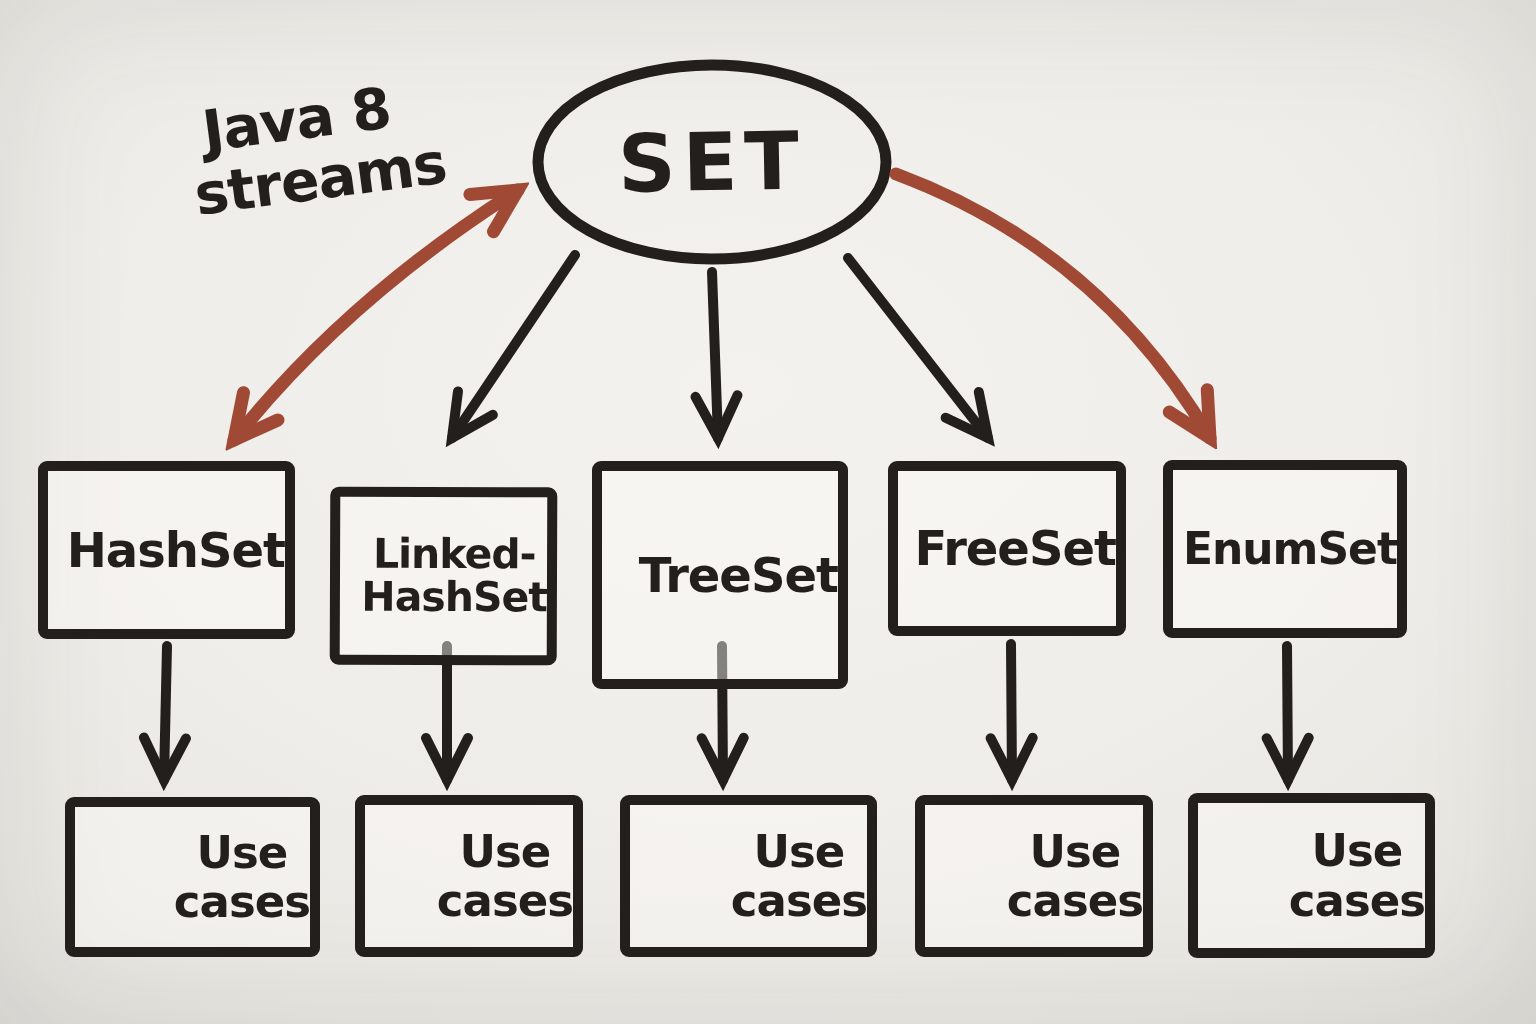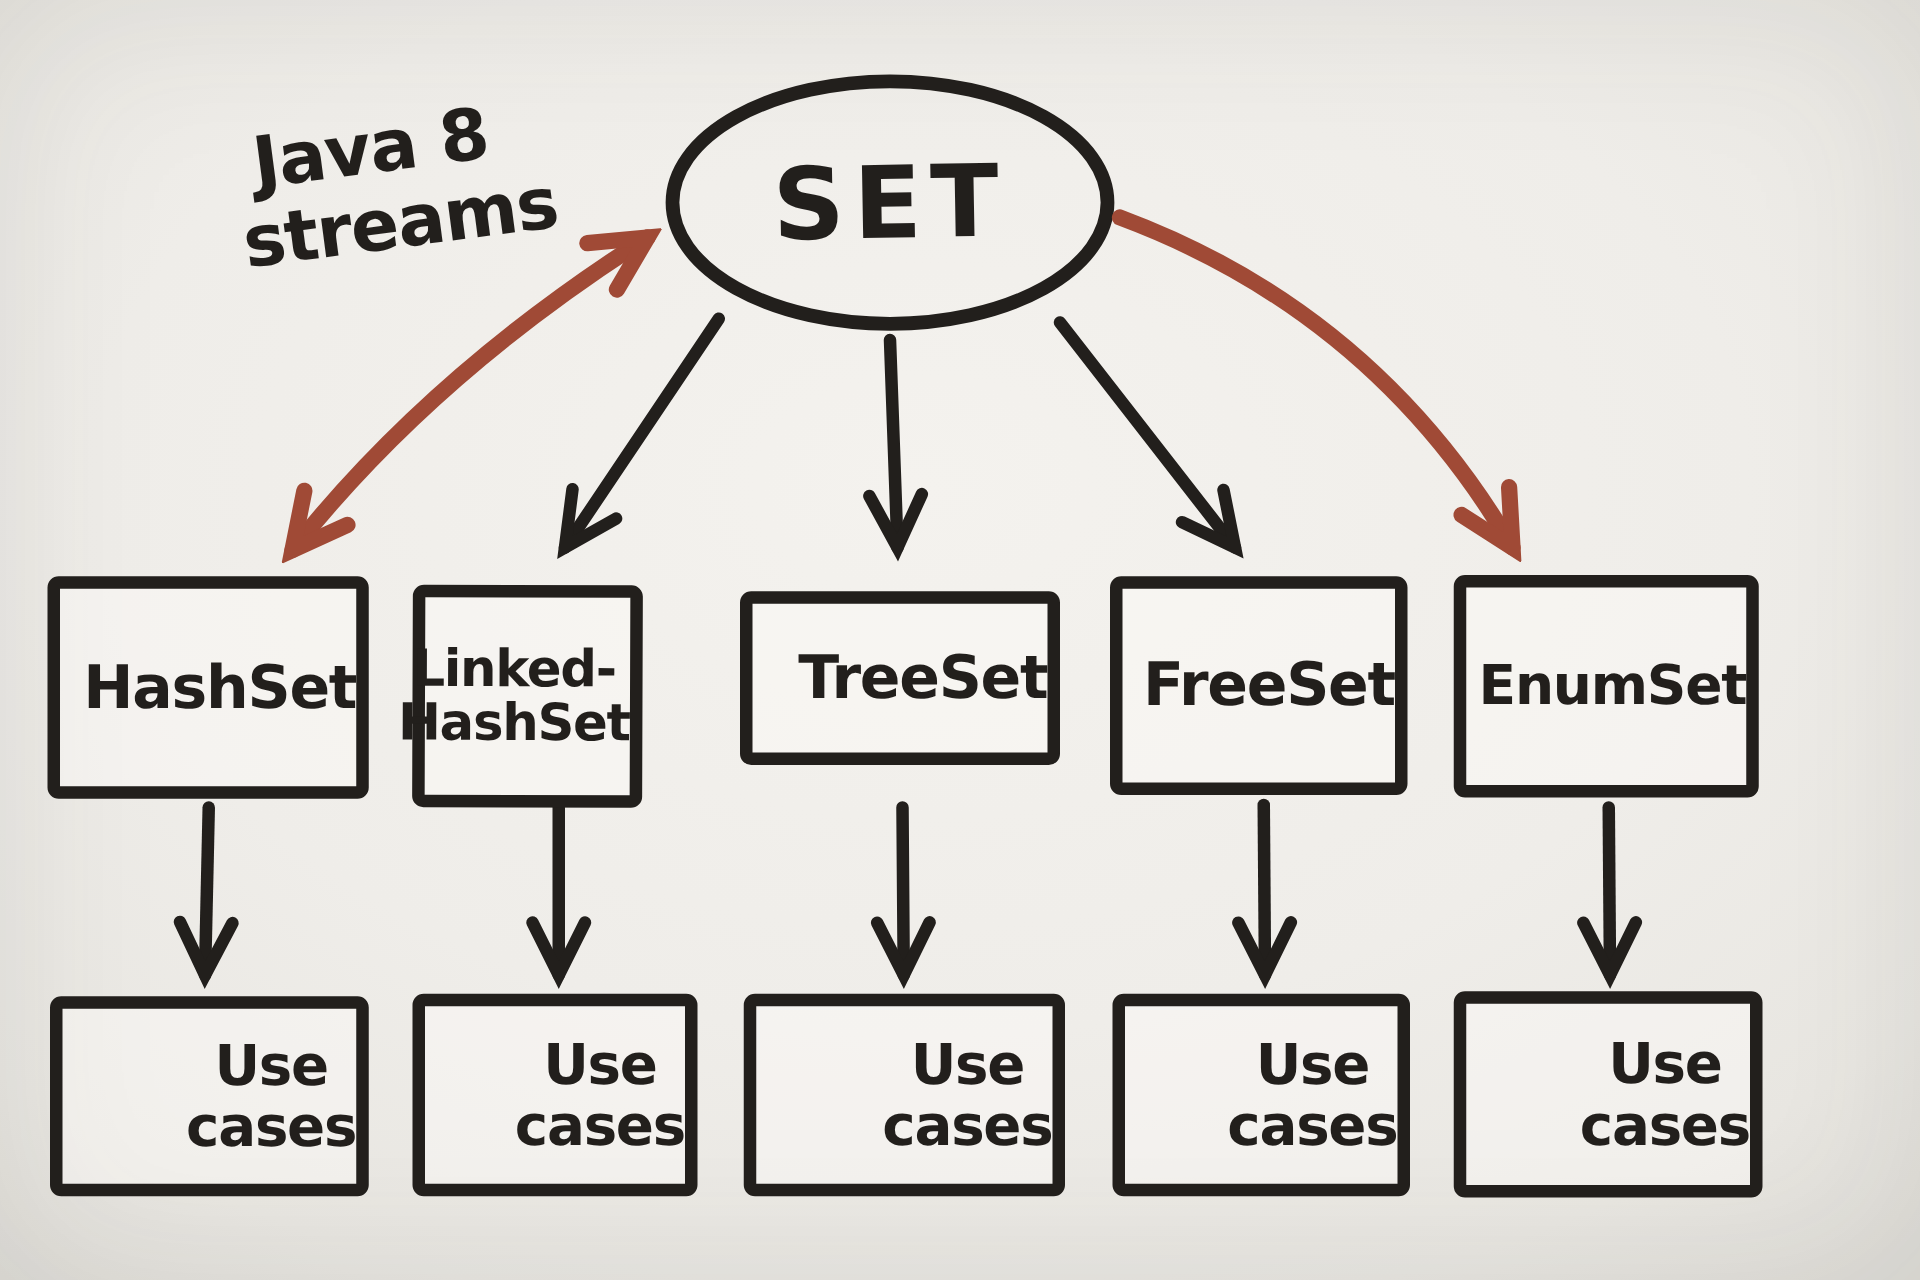--- a/index.html
+++ b/index.html
@@ -44,26 +44,26 @@
     font-weight:700;font-size:57px;line-height:1.08;
     letter-spacing:-1px;
     transform:rotate(-7.5deg);
     transform-origin:left top;
     white-space:pre-line;
     text-indent:16px;
   }
   .fs-class{font-size:48px;}
   .fs-class-sm{font-size:41px;}
   .fs-class-md{font-size:44px;}
-  .fs-use{font-size:45px;line-height:1.1;}
+  .fs-use{font-size:45px;line-height:1.1;margin-left:25px;}
 
   
   .b-hashset   {left:38px;  top:461px; width:257px; height:178px;}
-  .b-linked    {left:330px; top:468px; width:184px; height:178px; transform:rotate(0.2deg);}
-  .b-treeset   {left:592px; top:461px; width:256px; height:139px;margin-top:12px;}
+  .b-linked    {left:330px; top:487px; width:227px; height:178px; transform:rotate(0.2deg);}
+  .b-treeset   {left:592px; top:461px; width:256px; height:228px;}
   .b-freeset   {left:888px; top:461px; width:238px; height:175px;}
   .b-enumset   {left:1163px;top:460px; width:244px; height:178px;}
   
   .u-1{left:40px;  top:797px; width:255px; height:160px;}
   .u-2{left:330px; top:795px; width:228px; height:162px;}
   .u-3{left:595px; top:795px; width:257px; height:162px;}
   .u-4{left:890px; top:795px; width:238px; height:162px;}
   .u-5{left:1163px;top:793px; width:247px; height:165px;}
   .ellipse-label{left:537px;top:64px;width:350px;height:196px;}
 </style>

